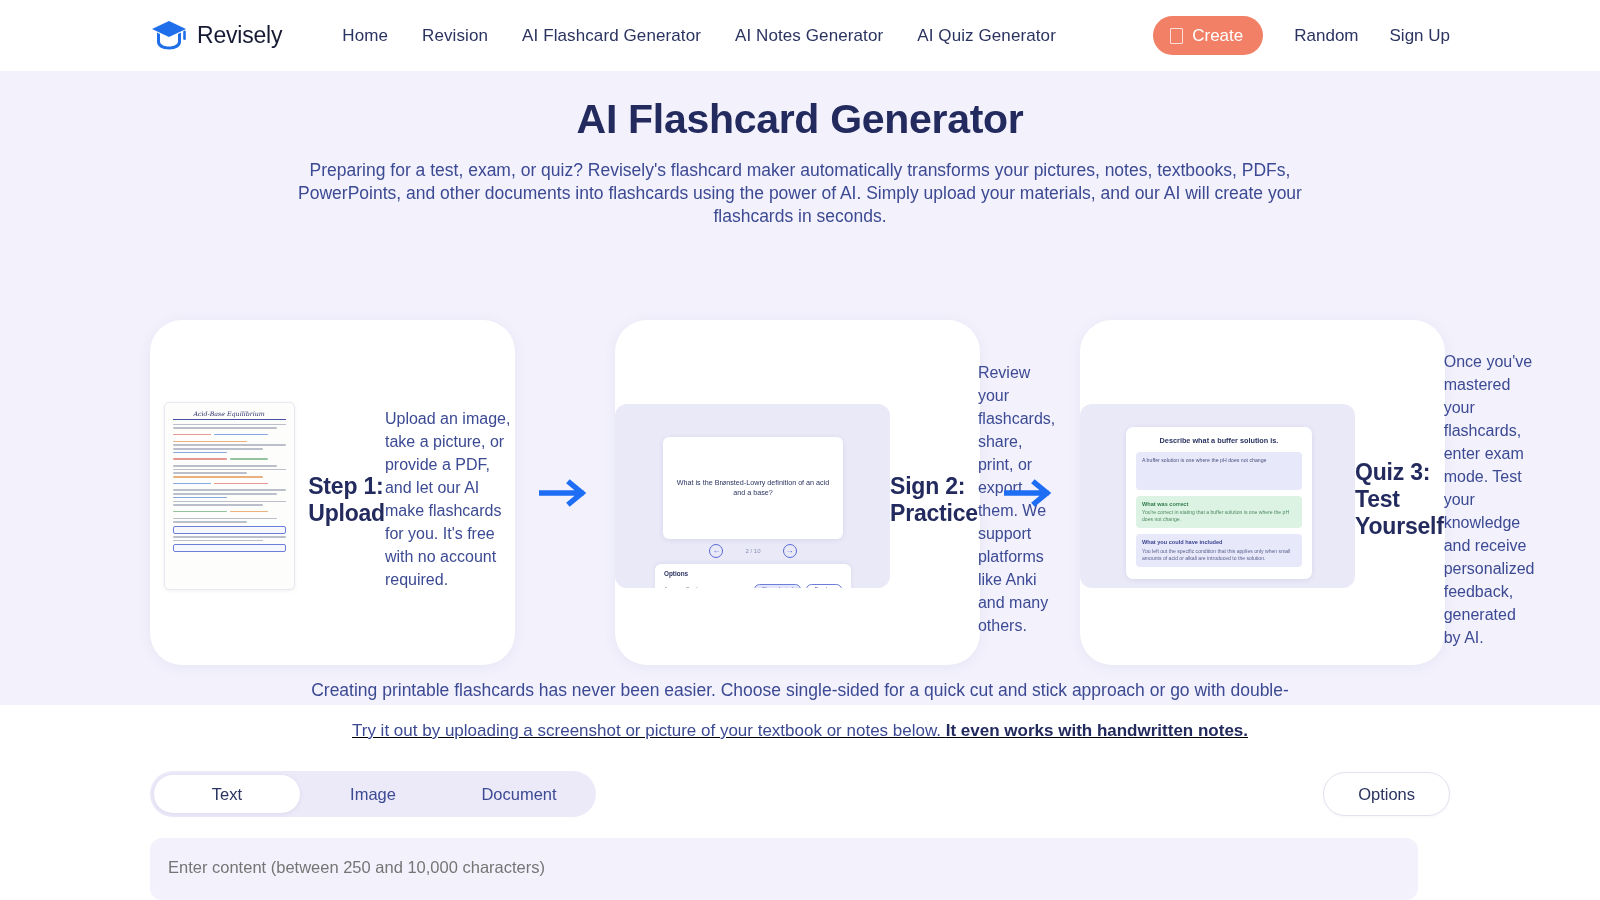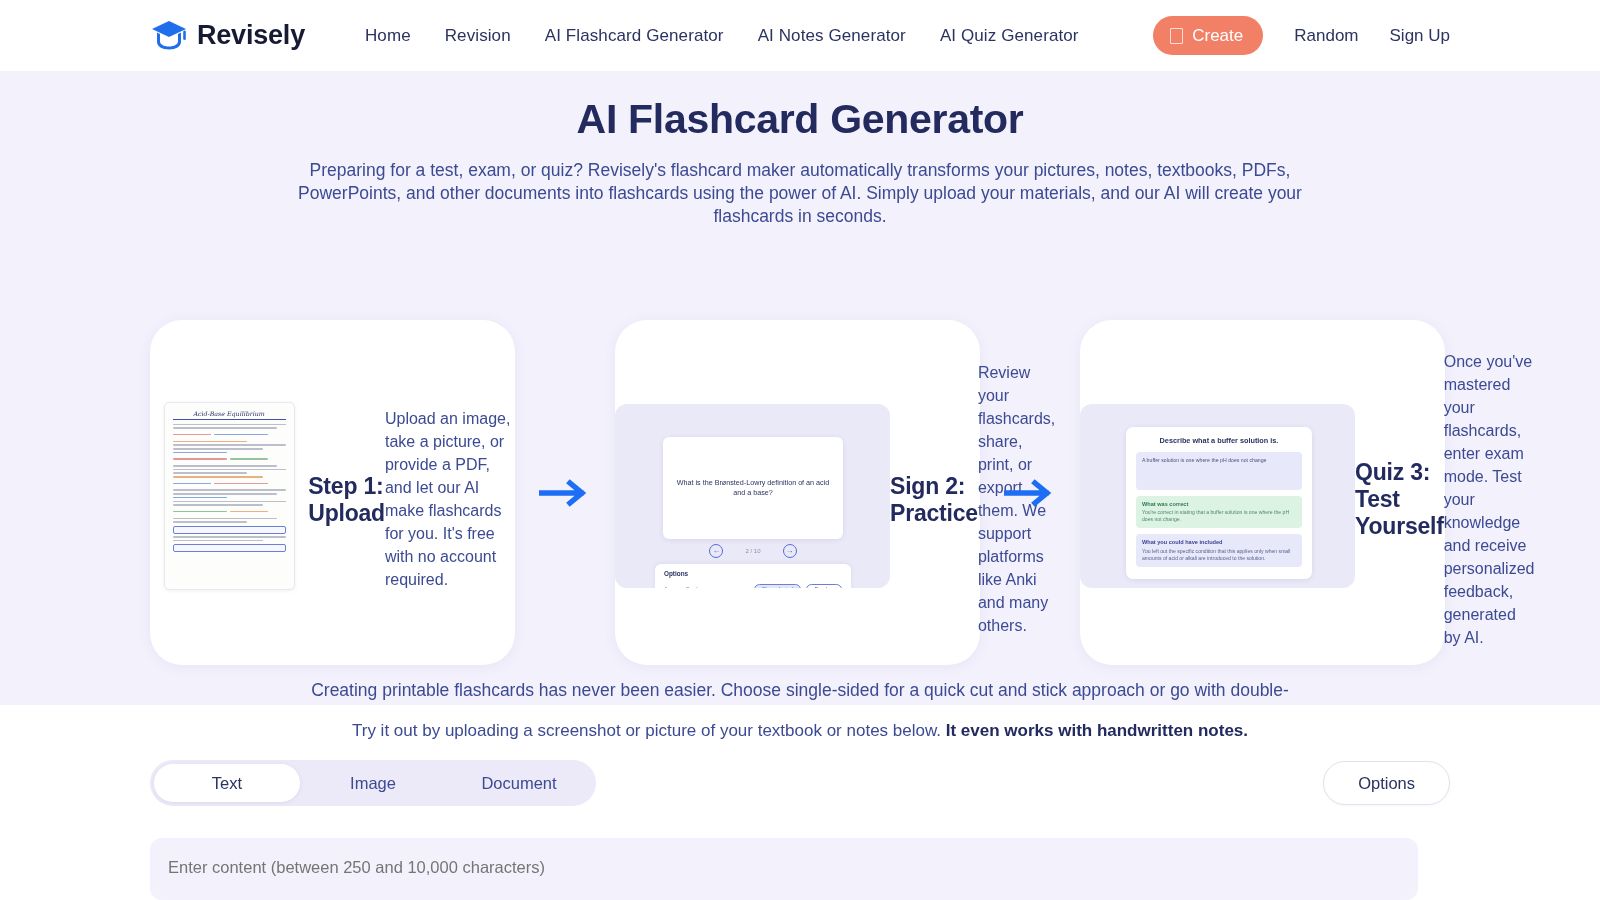--- a/index.html
+++ b/index.html
@@ -15,21 +15,21 @@
   .header {
     position: absolute; top: 0; left: 0;
     width: 1600px; height: 71px;
     background: #ffffff;
     display: flex; align-items: center;
     z-index: 20;
   }
   .brand { display: flex; align-items: center; gap: 9px; margin-left: 150px; }
   .brand-logo { width: 38px; height: 36px; display: block; }
   .brand-name {
-    font-size: 27px; font-weight: 700; color: #161a33;
+    font-size: 23px; font-weight: 400; color: #161a33;
     letter-spacing: -0.2px;
   }
   .nav { display: flex; align-items: center; gap: 0px; margin-left: 43px; }
   .nav-link {
     font-size: 17px; color: #2b3360; padding: 0 17px;
     white-space: nowrap; cursor: pointer; letter-spacing: 0.1px;
   }
   .header-right {
     position: absolute; right: 150px; top: 0; height: 71px;
     display: flex; align-items: center; gap: 0;
@@ -215,29 +215,29 @@
   .mock3-fb.info .mock3-fb-body { color: #5b628f; }
 
   
   .hero-note {
     position: absolute; top: 608px; left: 50%; transform: translateX(-50%);
     width: 1010px; text-align: center;
     font-size: 17.5px; line-height: 23px; color: #3c4a93;
   }
 
   
-  .lower { position: absolute; top: 705px; left: 0; width: 1600px; height: 195px; background: #fff; }
+  .lower { position: absolute; top: 705px; left: 0; width: 1600px; height: 195px; background: #fff; text-decoration: underline; }
   .try-line {
     margin-top: 16px; text-align: center;
     font-size: 17px; color: #3c4a93;
   }
   .try-line b { color: #222a5e; font-weight: 700; }
 
   .tools {
-    position: absolute; top: 55px; left: 150px;
+    position: absolute; top: 66px; left: 150px;
     width: 1300px; display: flex; align-items: center; justify-content: space-between;
   }
   .tabs {
     display: flex; align-items: center;
     background: #eceaf9; border-radius: 999px;
     height: 46px; padding: 4px; width: 446px;
   }
   .tab {
     flex: 1; height: 38px; border-radius: 999px;
     display: flex; align-items: center; justify-content: center;

